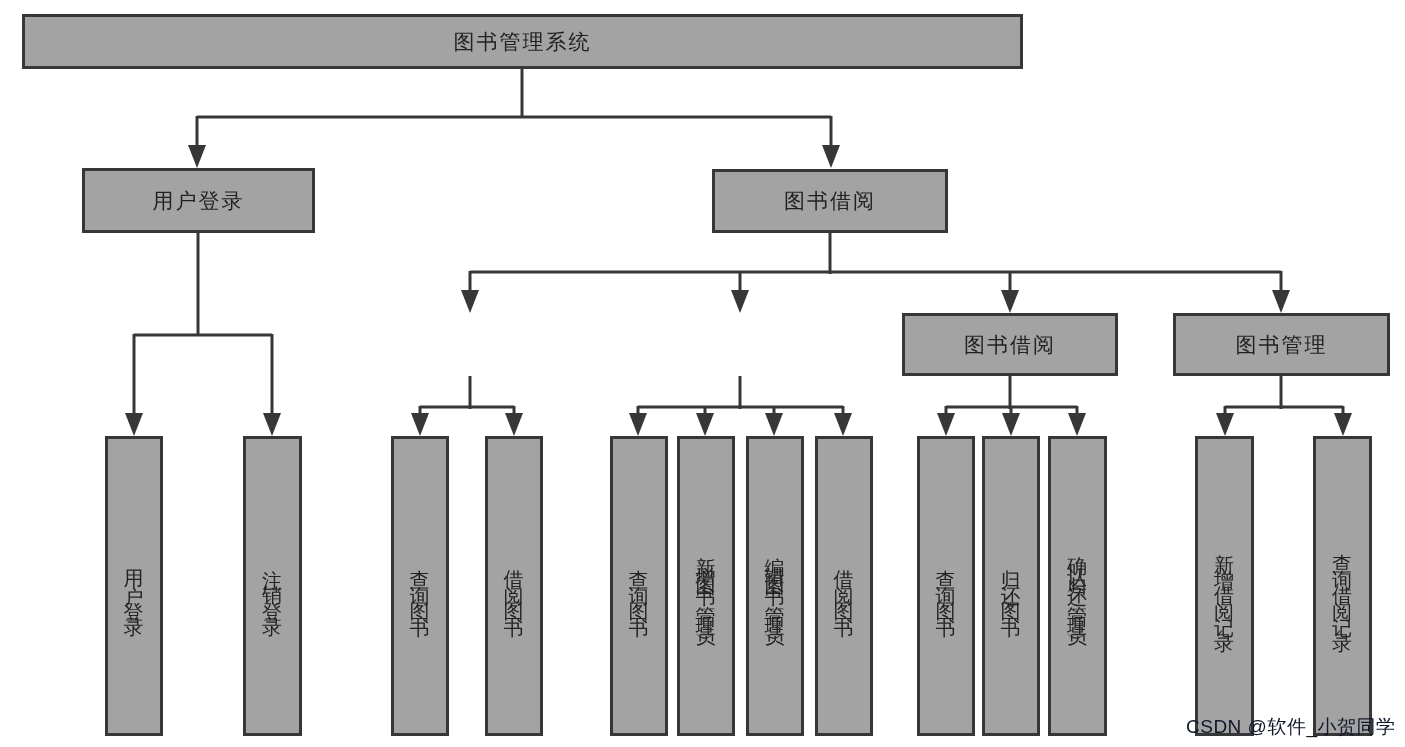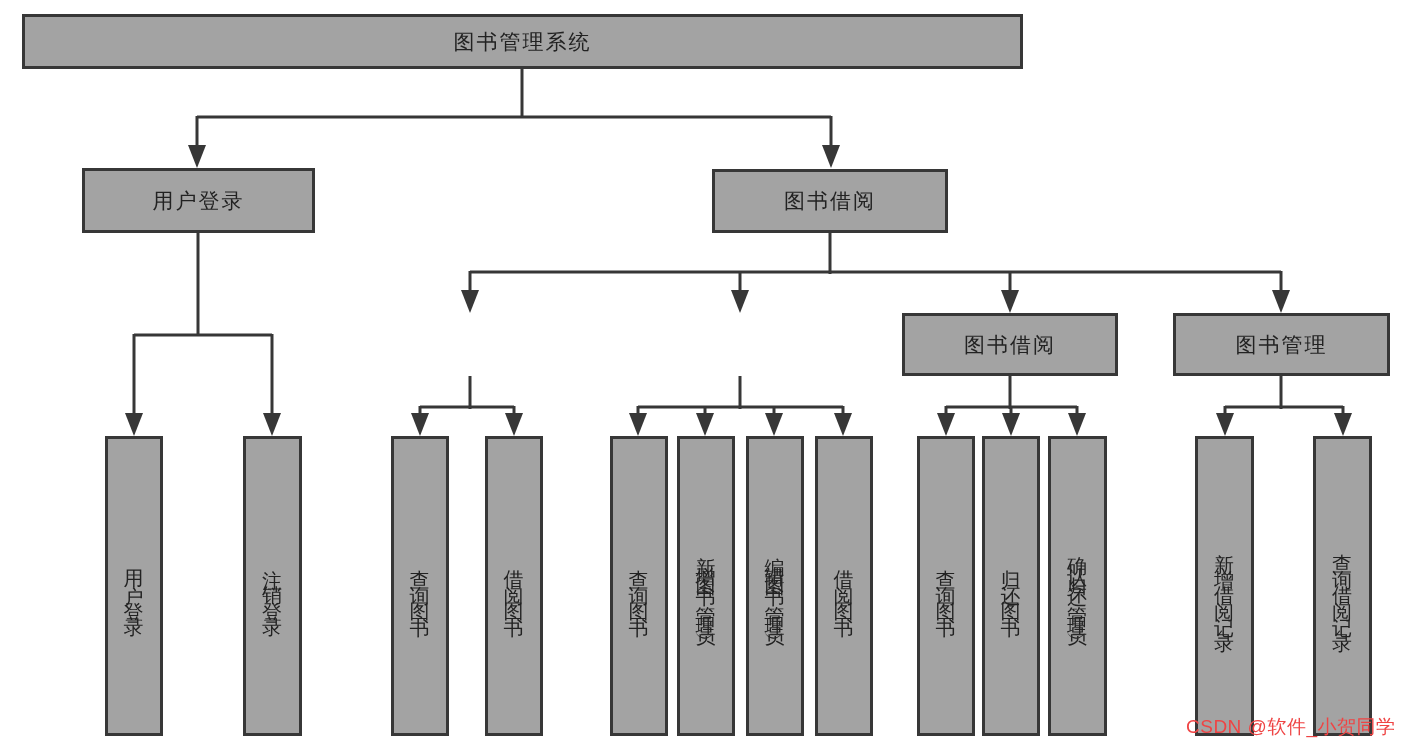--- a/index.html
+++ b/index.html
@@ -43,21 +43,21 @@
     font-size: 20px;
     line-height: 1;
     color: #222222;
     white-space: nowrap;
   }
   .watermark {
     position: absolute;
     left: 1186px;
     top: 714px;
     font-size: 19px;
-    color: #ef4444;
+    color: #0f172a;
     white-space: nowrap;
     z-index: 5;
     letter-spacing: 0.5px;
   }
 </style>
 </head>
 <body>
 
 <div class="stage">
 

